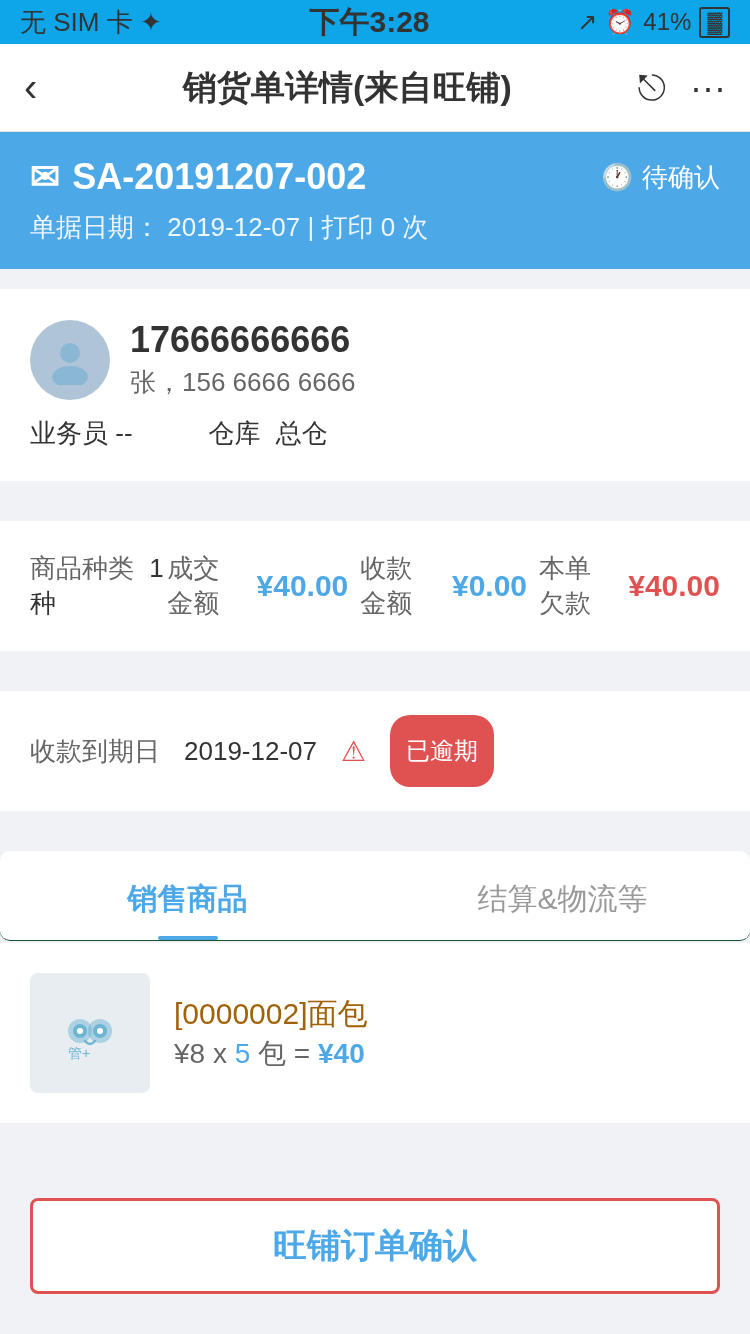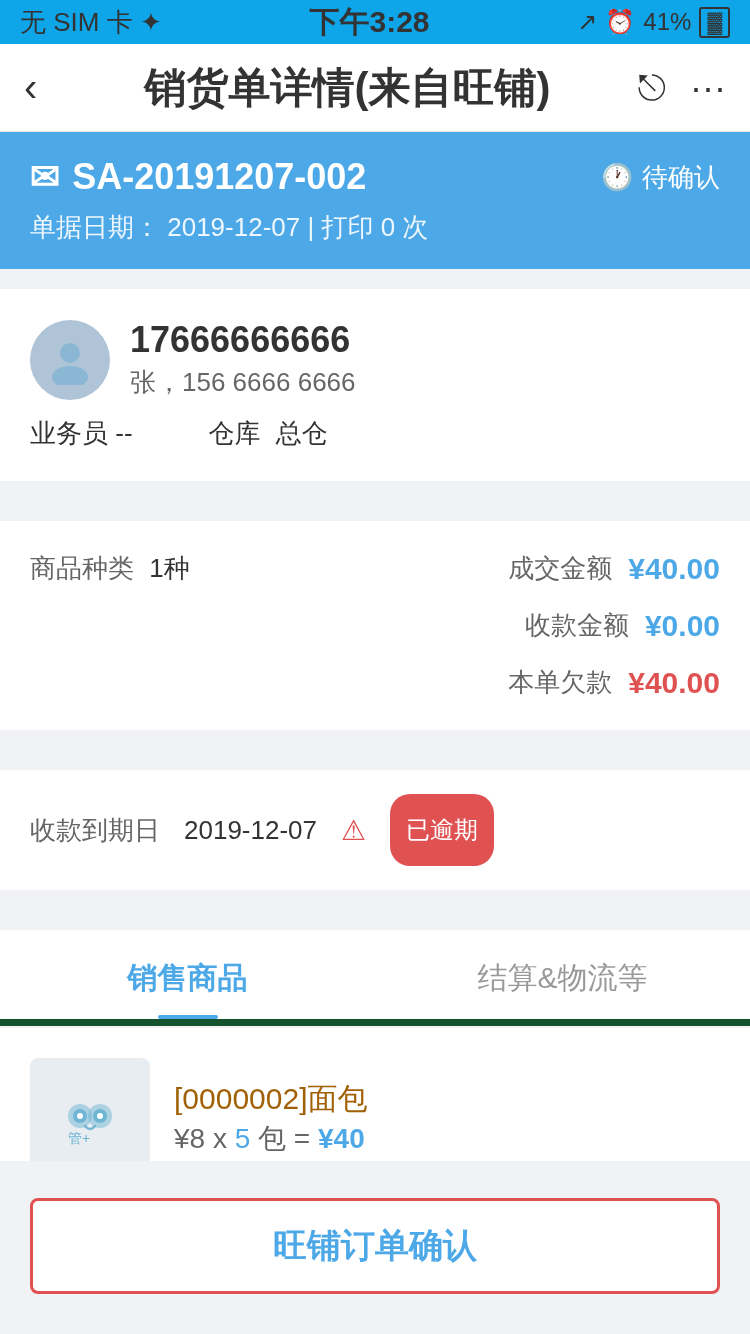--- a/index.html
+++ b/index.html
@@ -39,21 +39,21 @@
     }
     .nav-back {
       font-size: 40px;
       color: #333;
       cursor: pointer;
       margin-right: 20px;
     }
     .nav-title {
       flex: 1;
       text-align: center;
-      font-size: 42px;
+      font-size: 34px;
       font-weight: 600;
       color: #333;
     }
     .nav-right {
       display: flex;
       align-items: center;
       gap: 24px;
     }
     .nav-icon {
       font-size: 36px;
@@ -152,23 +152,23 @@
       display: flex;
       flex-direction: column;
       gap: 8px;
     }
     .summary-row {
       font-size: 26px;
       color: #666;
     }
     .summary-right {
       display: flex;
-      flex-direction: column;
+      flex-direction: row;
       align-items: flex-end;
-      gap: 22px;
+      gap: 12px;
     }
     .summary-item {
       display: flex;
       align-items: center;
       gap: 16px;
       font-size: 26px;
     }
     .summary-label { color: #666; }
     .amount-blue { color: #4da8e8; font-size: 30px; font-weight: 600; }
     .amount-red { color: #e05252; font-size: 30px; font-weight: 600; }
@@ -191,21 +191,22 @@
       padding: 20px 16px;
       font-size: 24px;
       margin-left: 8px;
     }
 
     
     .tabs {
       background: #fff;
       display: flex;
       margin-top: 20px;
-      border-bottom: 7px solid #14532d;
+      border-bottom: 1px solid #14532d;
+      border-radius: 10px;
     }
     .tab {
       flex: 1;
       text-align: center;
       padding: 28px 0 20px;
       font-size: 30px;
       color: #999;
       position: relative;
       cursor: pointer;
     }

